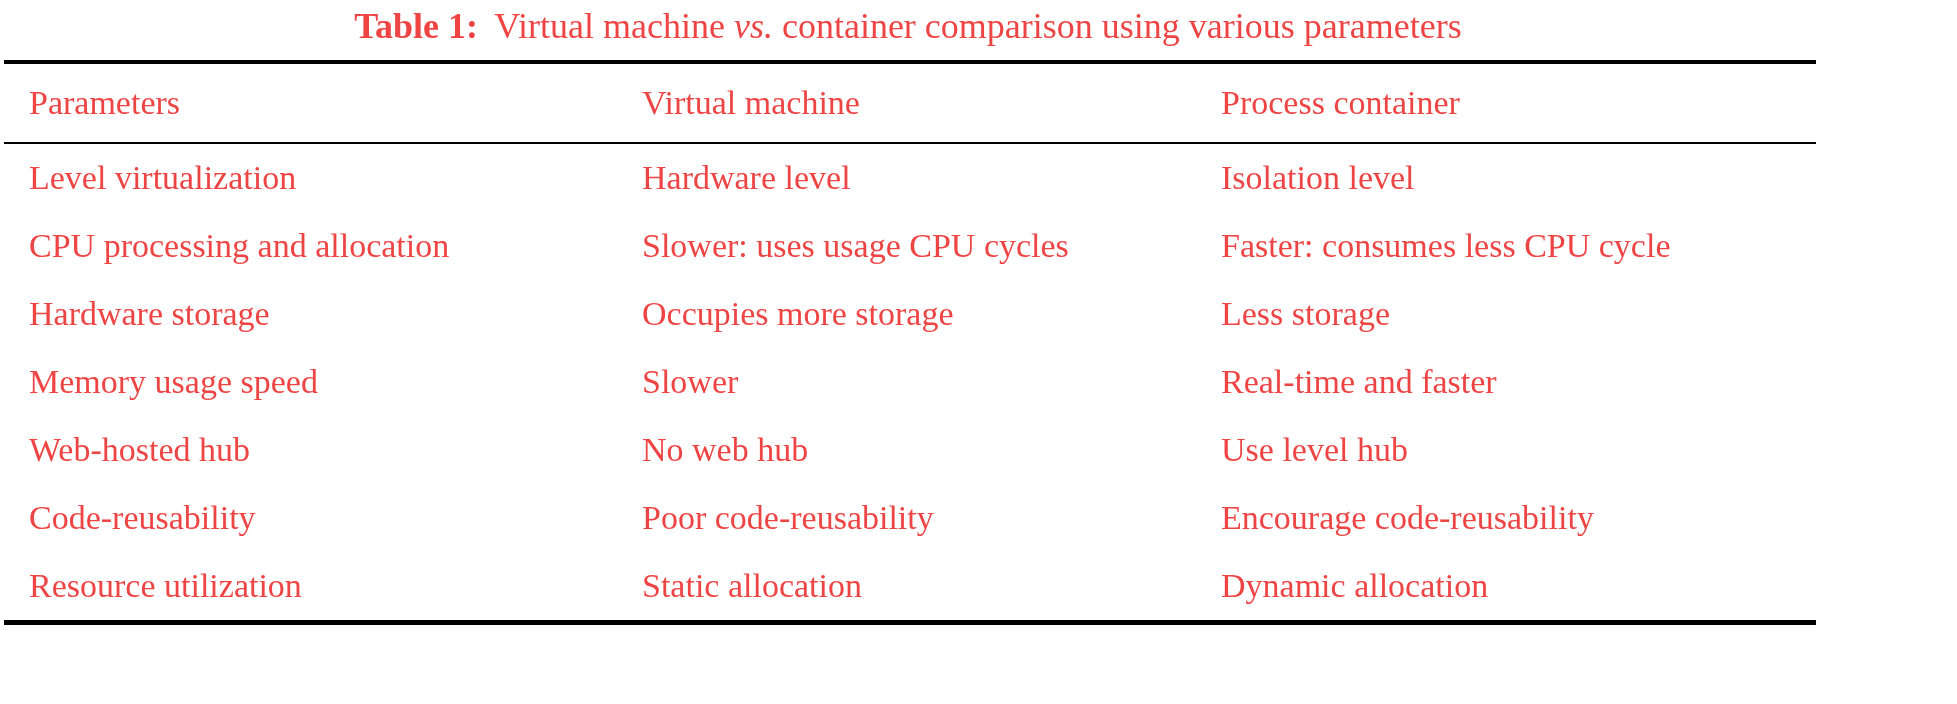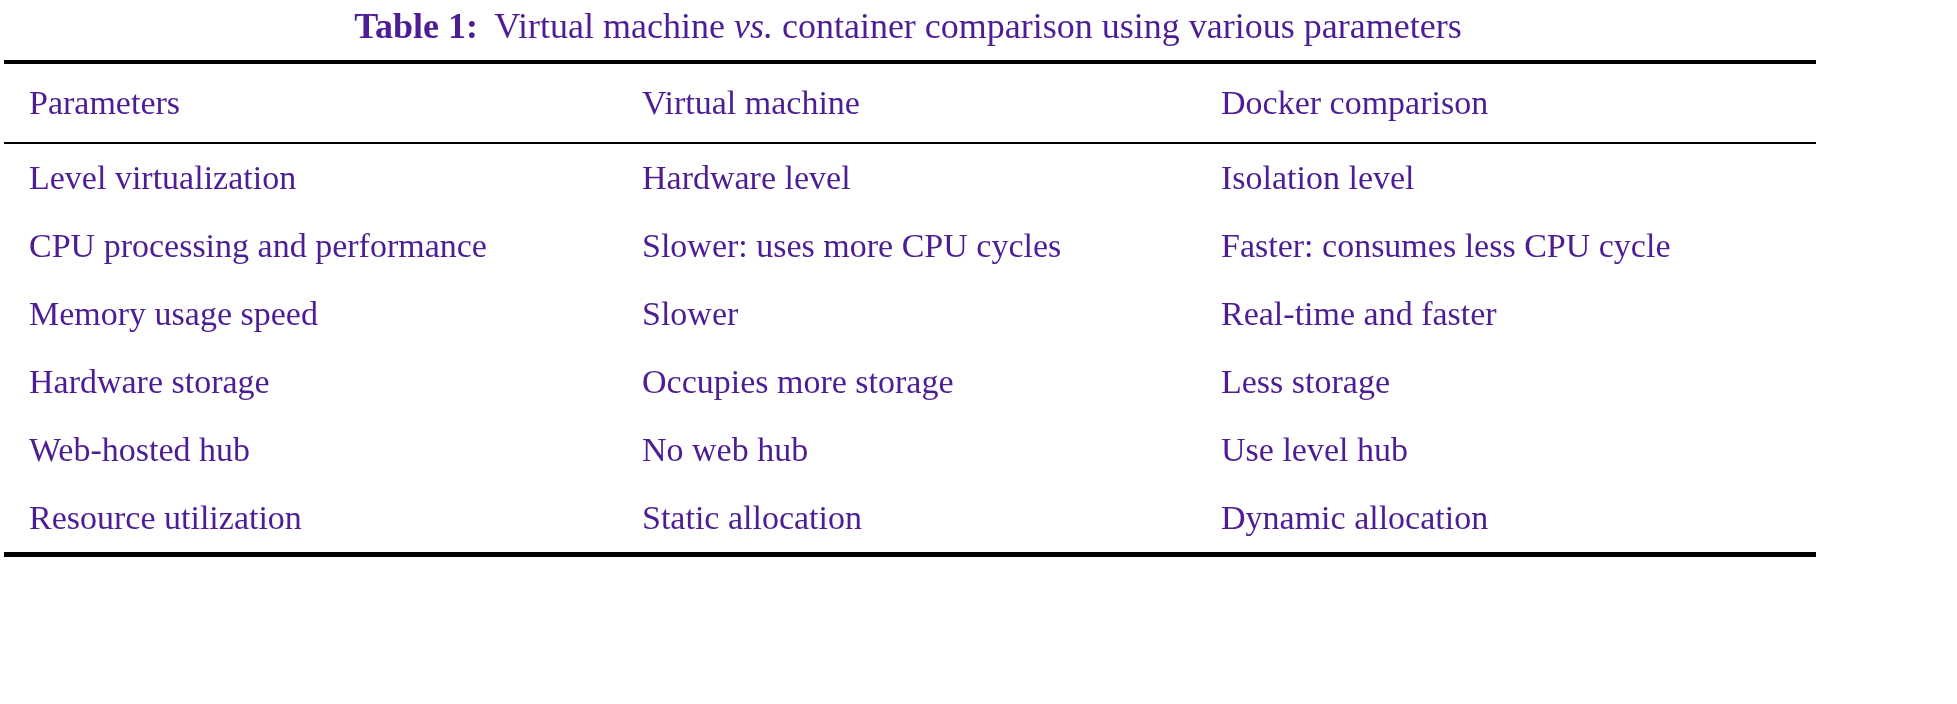--- a/index.html
+++ b/index.html
@@ -6,21 +6,21 @@
     margin: 0;
     padding: 0;
     background: #ffffff;
   }
   .page {
     position: relative;
     width: 1816px;
     height: 704px;
     background: #ffffff;
     font-family: "Liberation Serif", serif;
-    color: #4c1d95;
+    color: #ef4444;
     overflow: hidden;
   }
   .caption {
     width: 100%;
     text-align: center;
     font-size: 36px;
     line-height: 40px;
     padding-top: 6px;
     height: 60px;
     box-sizing: border-box;
@@ -76,48 +76,53 @@
   <table class="cmp">
     <colgroup>
       <col class="c1">
         <col class="c2">
         <col class="c3">
     </colgroup>
     <thead>
       <tr>
         <th>Parameters</th>
         <th>Virtual machine</th>
-        <th>Docker comparison</th>
+        <th>Process container</th>
       </tr>
     </thead>
     <tbody>
       <tr>
         <td>Level virtualization</td>
         <td>Hardware level</td>
         <td>Isolation level</td>
       </tr>
       <tr>
-        <td>CPU processing and performance</td>
-        <td>Slower: uses more CPU cycles</td>
+        <td>CPU processing and allocation</td>
+        <td>Slower: uses usage CPU cycles</td>
         <td>Faster: consumes less CPU cycle</td>
+      </tr>
+      <tr>
+        <td>Hardware storage</td>
+        <td>Occupies more storage</td>
+        <td>Less storage</td>
       </tr>
       <tr>
         <td>Memory usage speed</td>
         <td>Slower</td>
         <td>Real-time and faster</td>
       </tr>
       <tr>
-        <td>Hardware storage</td>
-        <td>Occupies more storage</td>
-        <td>Less storage</td>
-      </tr>
-      <tr>
         <td>Web-hosted hub</td>
         <td>No web hub</td>
         <td>Use level hub</td>
+      </tr>
+      <tr>
+        <td>Code-reusability</td>
+        <td>Poor code-reusability</td>
+        <td>Encourage code-reusability</td>
       </tr>
       <tr>
         <td>Resource utilization</td>
         <td>Static allocation</td>
         <td>Dynamic allocation</td>
       </tr>
     </tbody>
   </table>
 
 </div>

